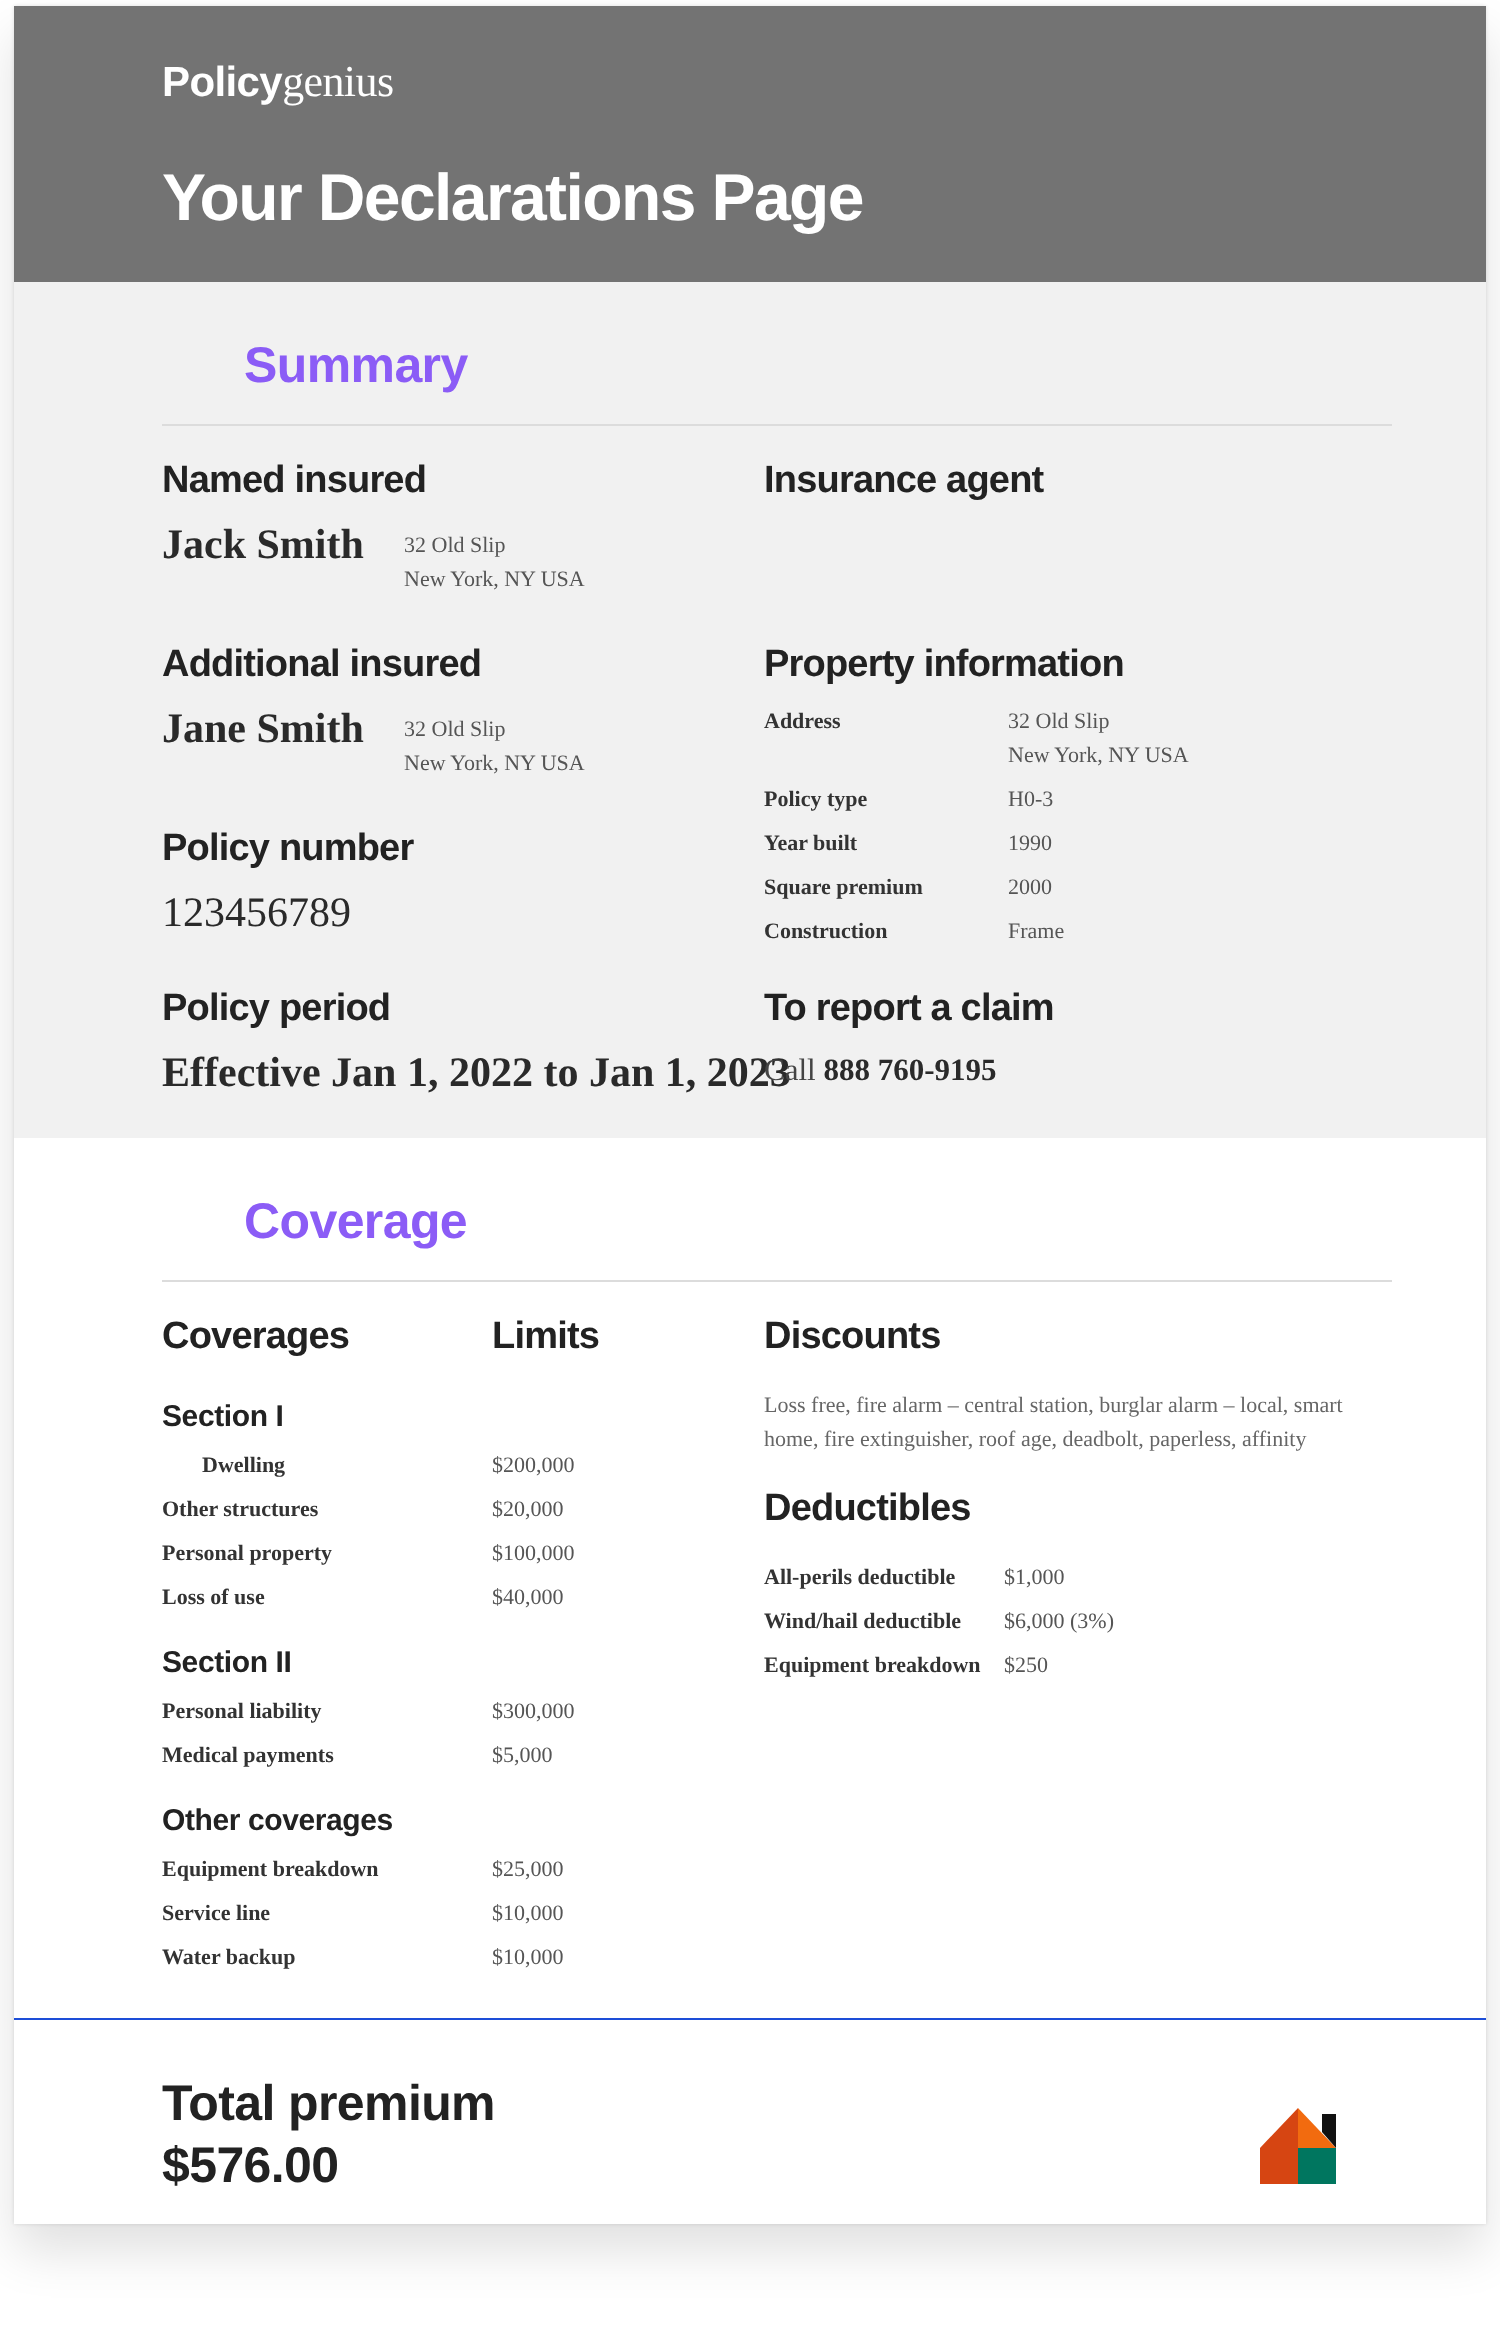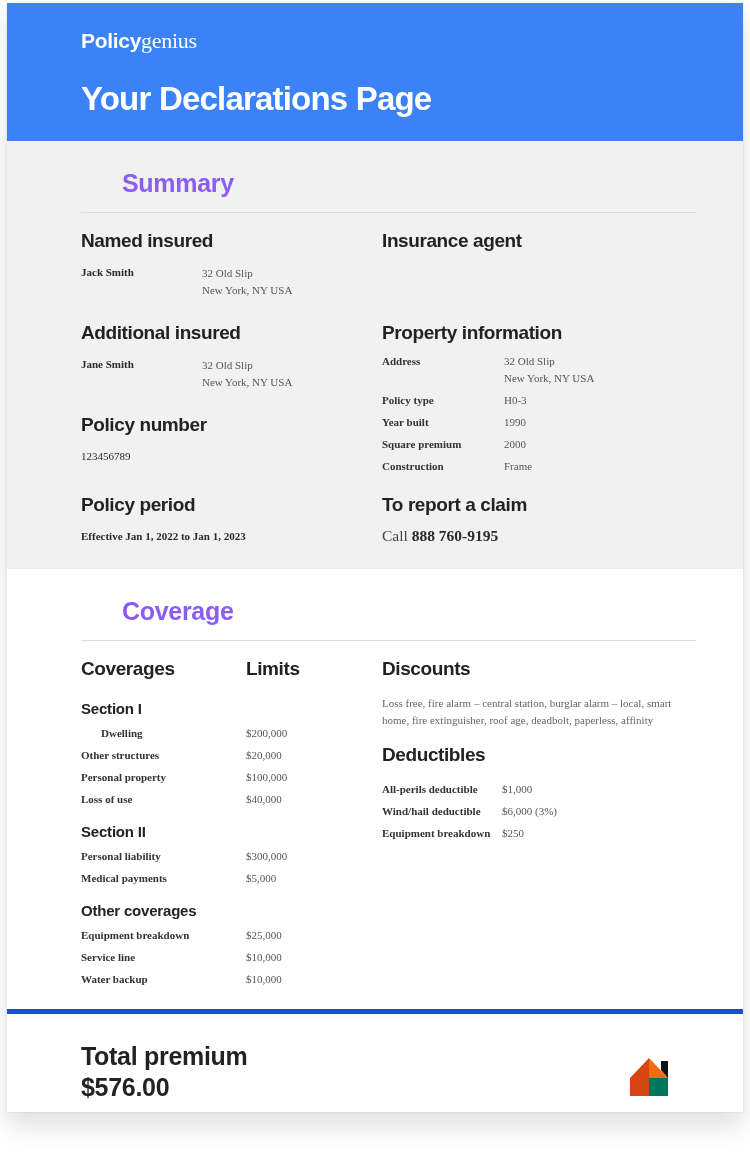--- a/index.html
+++ b/index.html
@@ -7,38 +7,38 @@
     body { position: relative; font-family: "Liberation Sans", sans-serif; color: #222; }
 
     .card {
       position: absolute; left: 7px; top: 3px; width: 736px; height: 1109px;
       background: #ffffff;
       box-shadow: 0 14px 24px rgba(0,0,0,0.12), 0 0 2px rgba(0,0,0,0.12);
       overflow: hidden;
     }
 
     
-    .header { position: absolute; left: 0; top: 0; width: 736px; height: 138px; background: #3b82f6; }
+    .header { position: absolute; left: 0; top: 0; width: 736px; height: 138px; background: #737373; }
     .brand { position: absolute; left: 74px; top: 26px; color: #fff; font-size: 21px; line-height: 24px; letter-spacing: -0.3px; }
     .brand .b1 { font-family: "Liberation Sans", sans-serif; font-weight: bold; }
     .brand .b2 { font-family: "Liberation Serif", serif; font-weight: normal; font-size: 22px; }
     .page-title { position: absolute; left: 74px; top: 76px; color: #fff; font-size: 33px; font-weight: bold; letter-spacing: -0.8px; line-height: 40px; }
 
     
     .summary { position: absolute; left: 0; top: 138px; width: 736px; height: 428px; background: #f1f1f1; }
     .coverage { position: absolute; left: 0; top: 566px; width: 736px; height: 440px; background: #fff; }
-    .footer { position: absolute; left: 0; top: 1006px; width: 736px; height: 103px; background: #fff; border-top: 5px solid #1d4ed8; }
+    .footer { position: absolute; left: 0; top: 1006px; width: 736px; height: 103px; background: #fff; border-top: 1px solid #1d4ed8; }
 
     .section-title { position: absolute; left: 88px; font-size: 25px; font-weight: bold; color: #8b5cf6; letter-spacing: -0.3px; line-height: 30px; margin-left: 27px; }
     .rule { position: absolute; left: 74px; width: 615px; height: 1px; background: #dcdcdc; }
 
     .h3 { position: absolute; font-size: 19px; font-weight: bold; color: #222; letter-spacing: -0.4px; line-height: 24px; }
     .h4 { position: absolute; font-size: 15px; font-weight: bold; color: #222; letter-spacing: -0.2px; line-height: 20px; }
 
-    .serif-lg { position: absolute; font-family: "Liberation Serif", serif; font-size: 11px; font-weight: bold; color: #2a2a2a; line-height: 20px; }
+    .serif-lg { position: absolute; font-family: "Liberation Serif", serif; font-size: 21px; font-weight: bold; color: #2a2a2a; line-height: 20px; }
     .serif-sm { position: absolute; font-family: "Liberation Serif", serif; font-size: 11px; color: #555; line-height: 17px; }
     .serif-sm-b { position: absolute; font-family: "Liberation Serif", serif; font-size: 11px; font-weight: bold; color: #333; line-height: 17px; text-align: center; }
     .claim-text { position: absolute; font-family: "Liberation Serif", serif; font-size: 15.5px; color: #444; line-height: 20px; }
     .claim-text b { color: #2a2a2a; }
     .para { position: absolute; font-family: "Liberation Serif", serif; font-size: 11px; color: #666; line-height: 17px; width: 315px; }
 
     .total-label { position: absolute; left: 74px; top: 27px; font-size: 25px; font-weight: bold; color: #222; letter-spacing: -0.3px; line-height: 30px; }
     .total-value { position: absolute; left: 74px; top: 58px; font-size: 25px; font-weight: bold; color: #222; letter-spacing: -0.3px; line-height: 30px; }
     .house { position: absolute; left: 623px; top: 44px; width: 40px; height: 38px; }
   </style>

